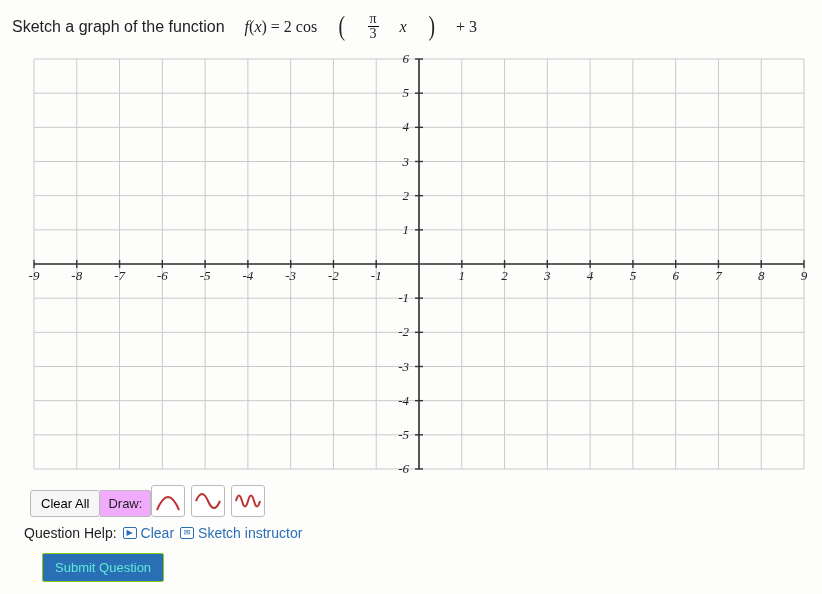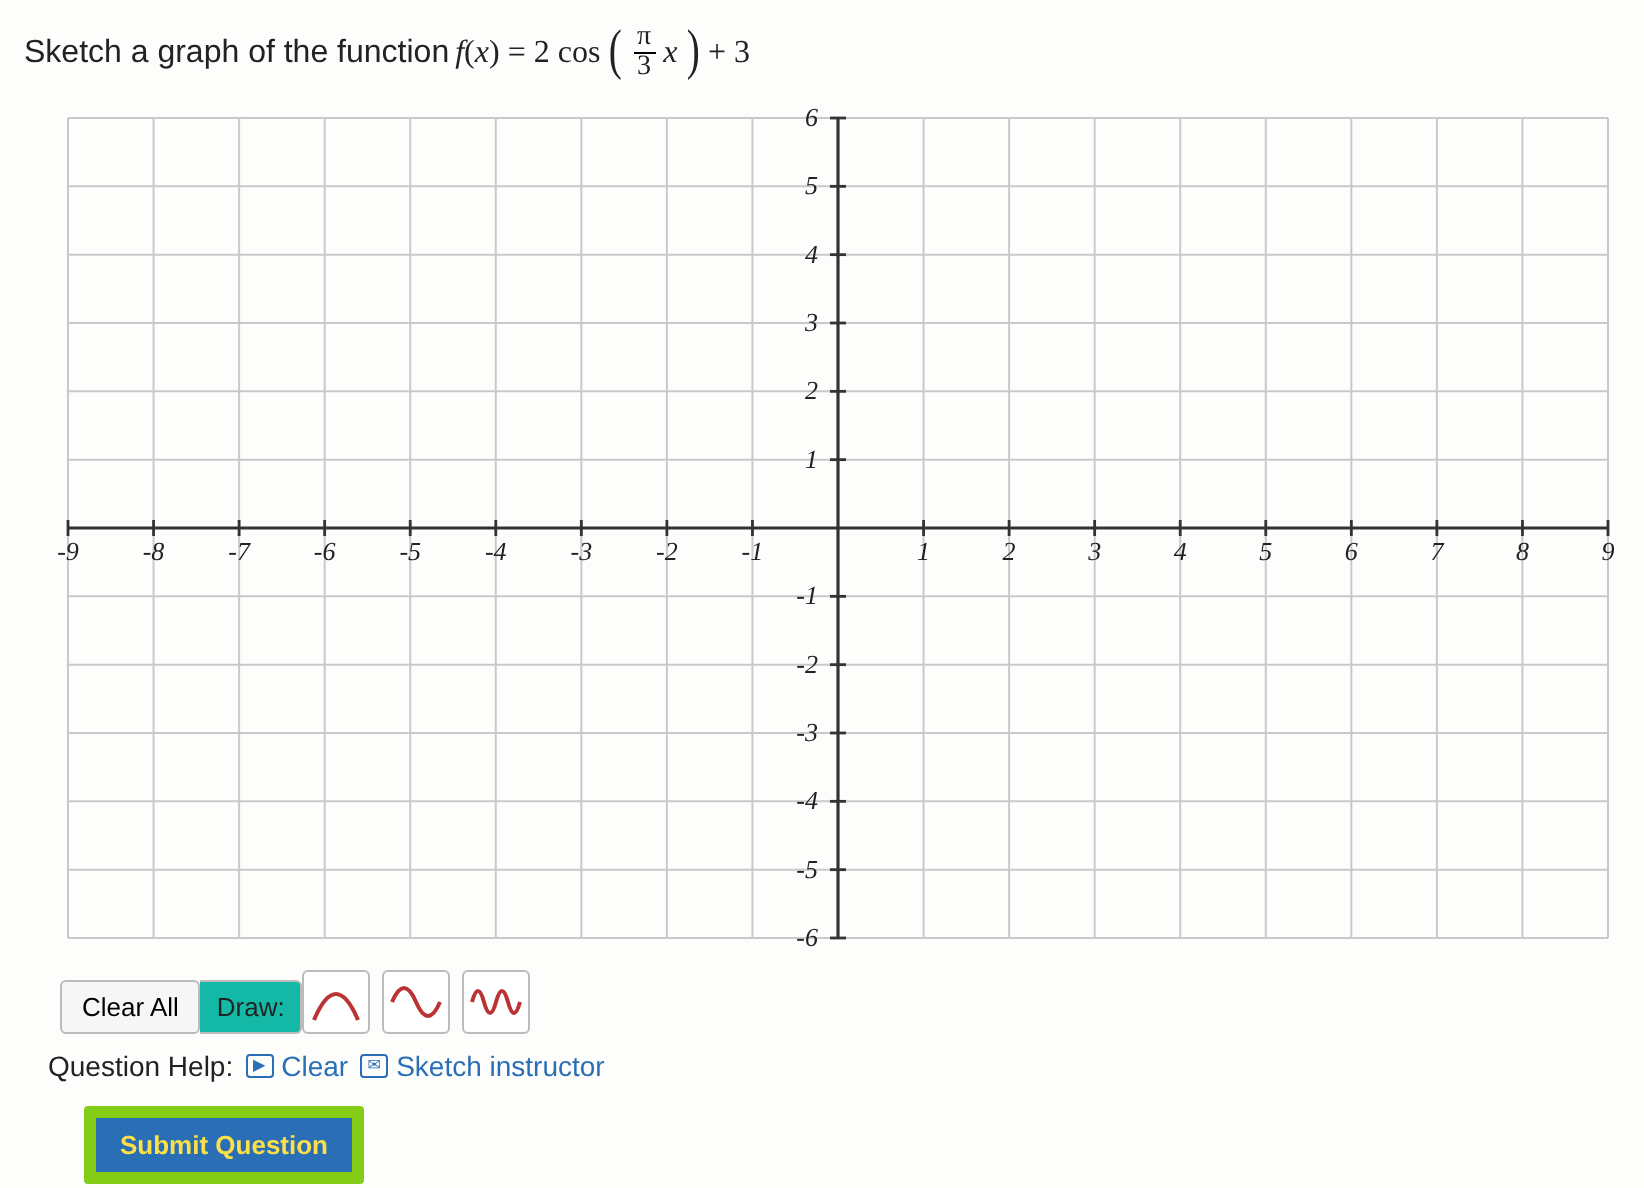--- a/index.html
+++ b/index.html
@@ -8,21 +8,21 @@
       background: #fdfdfc;
       padding: 12px;
       font-size: 15px;
       color: #222;
     }
     .prompt {
       margin-bottom: 8px;
       font-size: 16px;
       display: flex;
       align-items: center;
-      gap: 3px;
+      gap: 20px;
       flex-wrap: wrap;
     }
     .mathvar { font-style: italic; font-family: "Times New Roman", serif; }
     .fraction {
       display: inline-flex;
       flex-direction: column;
       align-items: center;
       vertical-align: middle;
       font-family: "Times New Roman", serif;
       font-size: 14px;
@@ -57,21 +57,21 @@
       border-radius: 3px;
       padding: 5px 10px;
       font-size: 13px;
       cursor: pointer;
     }
     .draw-label {
       font-size: 13px;
       border: 1px solid #bbb;
       border-left: none;
       padding: 5px 8px;
-      background: #14b8a6;
+      background: #f0abfc;
       border-radius: 0 3px 3px 0;
       margin-right: 0;
     }
     .draw-options { display: flex; gap: 6px; }
     .draw-opt {
       width: 34px; height: 32px;
       border: 1px solid #bbb;
       border-radius: 3px;
       background: #fff;
       display: flex; align-items: center; justify-content: center;
@@ -98,26 +98,26 @@
       border: 1px solid #2a6fb5;
       border-radius: 2px;
       display: inline-flex;
       align-items: center; justify-content: center;
       font-size: 8px; line-height: 1;
     }
 
     .submit-btn {
       margin-left: 30px;
       background: #2a6fb5;
-      color: #fde047;
-      border: 6px solid #84cc16;
+      color: #5eead4;
+      border: 1px solid #84cc16;
       border-radius: 2px;
       padding: 6px 12px;
       font-size: 13px;
-      font-weight: bold;
+      font-weight: normal;
       cursor: pointer;
     }
   </style>
 </head>
 <body>
 
 
 
 <div class="prompt">
   <span>Sketch a graph of the function</span>

